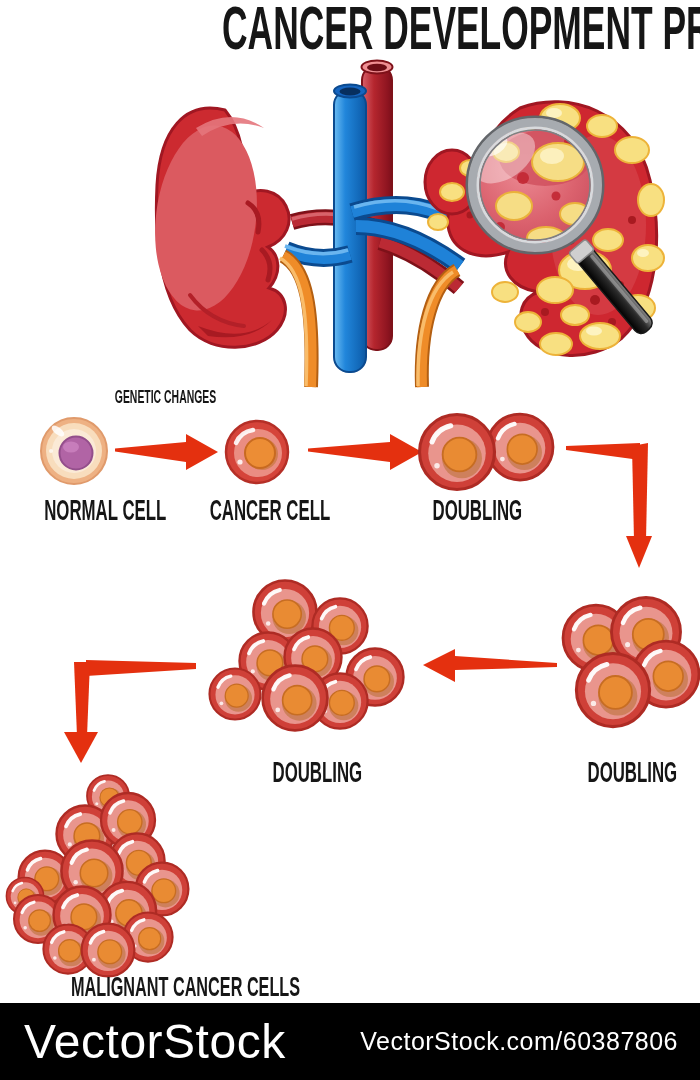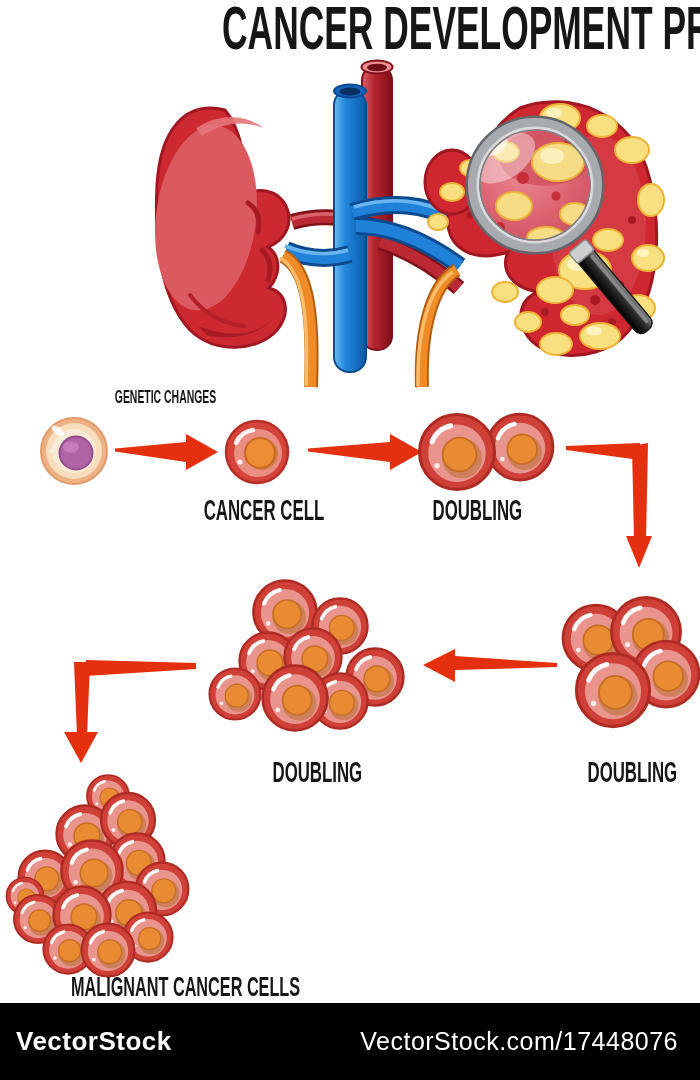--- a/index.html
+++ b/index.html
@@ -4,30 +4,30 @@
 <style>
   html,body{margin:0;padding:0;background:#ffffff;}
   #page{position:relative;width:700px;height:1080px;background:#ffffff;overflow:hidden;
         font-family:"Liberation Sans", sans-serif;}
   .label{position:absolute;color:var(--ink,#161616);font-weight:bold;text-align:center;
          line-height:1.05;white-space:nowrap;}
   .cond{display:inline-block;transform:scaleX(0.58);transform-origin:50% 50%;white-space:nowrap;}
   #title{top:-4px;left:0;width:700px;font-size:61px;letter-spacing:0px;}
   #lbl-genetic{top:388px;left:66px;width:200px;font-size:18px;}
   #lbl-normal{top:495px;left:0px;width:164px;font-size:29px;}
-  #lbl-cancer{top:495px;left:160px;width:200px;font-size:29px;}
+  #lbl-cancer{top:495px;left:166px;width:200px;font-size:29px;}
   #lbl-doub1{top:495px;left:377px;width:200px;font-size:29px;}
   #lbl-doub2{top:757px;left:217px;width:200px;font-size:29px;}
   #lbl-doub3{top:757px;left:532px;width:200px;font-size:29px;}
   #lbl-malig{top:972px;left:-12px;width:280px;font-size:28px;}
   svg.art{position:absolute;left:0;top:0;}
   .arrow{fill:var(--arrow-red,#e4300f);}
   #wmbar{position:absolute;left:0;top:1003px;width:700px;height:77px;
          background:var(--bar-bg,#000);display:flex;align-items:center;justify-content:space-between;}
-  #wm-brand{color:var(--bar-fg,#fff);font-size:26px;font-weight:bold;margin-left:16px;letter-spacing:0.5px;}
+  #wm-brand{color:var(--bar-fg,#fff);font-size:48px;font-weight:normal;margin-left:24px;letter-spacing:0.5px;}
   #wm-site{color:var(--bar-fg,#fff);font-size:25px;font-weight:normal;margin-right:22px;letter-spacing:0.5px;}
 </style>
 </head>
 <body>
 
 <div id="page">
 
   <svg class="art" width="700" height="1080" viewBox="0 0 700 1080">
     <defs>
       <linearGradient id="gBlue" x1="0" y1="0" x2="1" y2="0">
@@ -275,34 +275,37 @@
       <use href="#cellS" transform="translate(108,950) scale(0.88)"></use>
     </g>
   </svg>
 
   <div class="label" id="title">
     <span class="cond">CANCER DEVELOPMENT PROCESS</span>
   </div>
   <div class="label" id="lbl-genetic">
     <span class="cond">GENETIC CHANGES</span>
   </div>
+  <div class="label" id="lbl-normal">
+    <span class="cond">NORMAL CELL</span>
+  </div>
   <div class="label" id="lbl-cancer">
     <span class="cond">CANCER CELL</span>
   </div>
   <div class="label" id="lbl-doub1">
     <span class="cond">DOUBLING</span>
   </div>
   <div class="label" id="lbl-doub2">
     <span class="cond">DOUBLING</span>
   </div>
   <div class="label" id="lbl-doub3">
     <span class="cond">DOUBLING</span>
   </div>
   <div class="label" id="lbl-malig">
     <span class="cond">MALIGNANT CANCER CELLS</span>
   </div>
 
   <div id="wmbar">
     <span id="wm-brand">VectorStock</span>
-    <span id="wm-site">VectorStock.com/17448076</span>
+    <span id="wm-site">VectorStock.com/60387806</span>
   </div>
 
 </div>
 
 </body></html>

